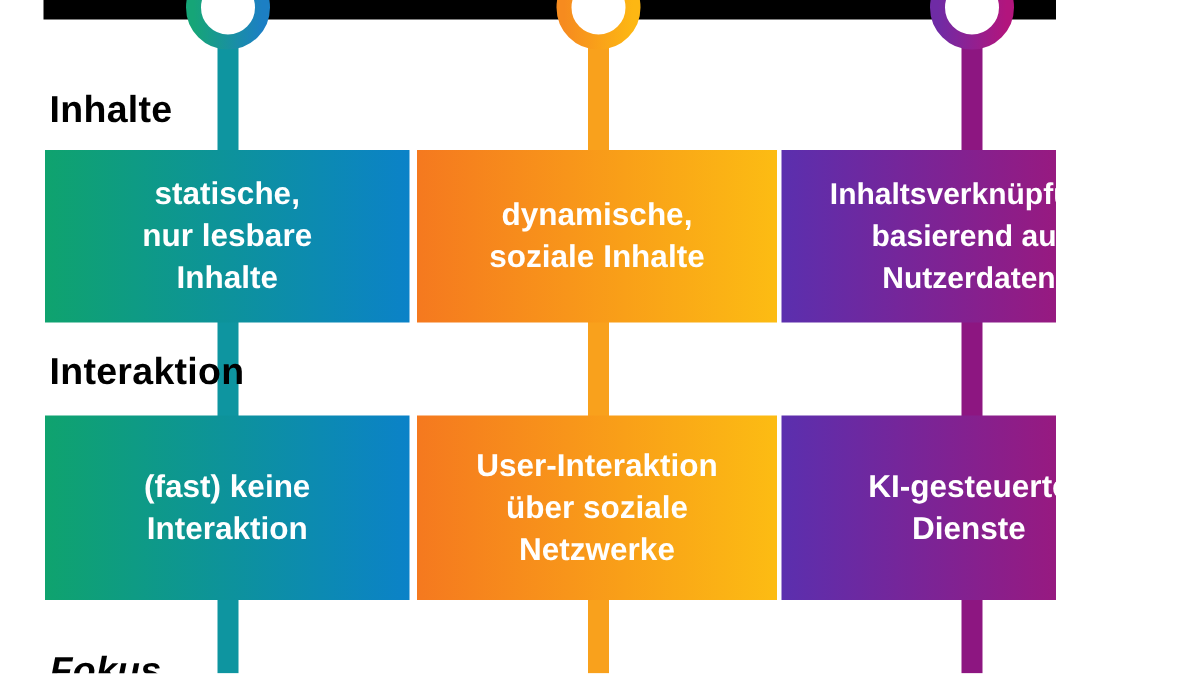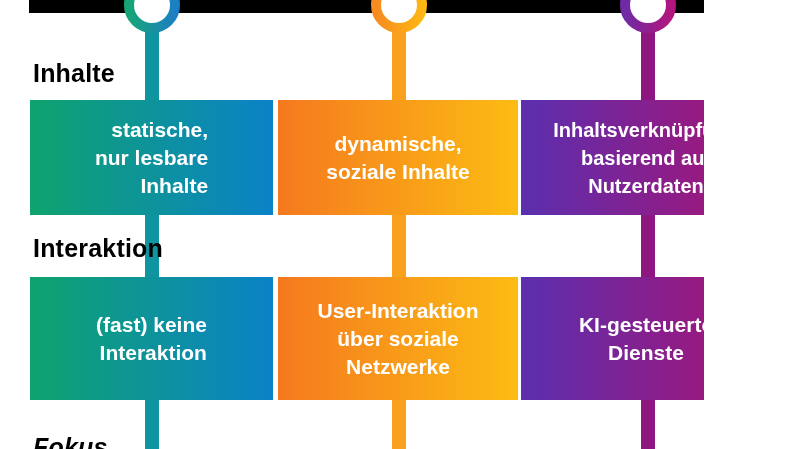--- a/index.html
+++ b/index.html
@@ -15,21 +15,21 @@
 
   .row-label{position:absolute;left:33px;font-size:25px;font-weight:700;color:#000;z-index:4;line-height:30px;letter-spacing:0.2px;}
   .row-label.r1{top:58px;}
   .row-label.r2{top:233px;}
   .row-label.r3{top:432px;font-style:italic;}
 
   .cell{position:absolute;z-index:2;display:flex;align-items:center;justify-content:center;text-align:center;color:#fff;font-weight:700;font-size:21px;line-height:28px;}
   .cell span{white-space:pre-line;}
   .row1{top:100px;height:115px;}
   .row2{top:277px;height:123px;}
-  .col1{left:30px;width:243px;background:linear-gradient(90deg,#0FA36E,#0B82C8);text-align:right;}
+  .col1{left:30px;width:243px;background:linear-gradient(90deg,#0FA36E,#0B82C8);}
   .col2{left:278px;width:240px;background:linear-gradient(90deg,#F5791F,#FCBC13);}
   .col3{left:521px;width:250px;background:linear-gradient(90deg,#5B2FAE,#AD1270);}
   .col3.row1{font-size:20px;}
 </style>
 </head>
 <body>
 
 <div class="figure">
 
   <svg class="timeline-svg" viewBox="0 0 800 45" aria-hidden="true">

